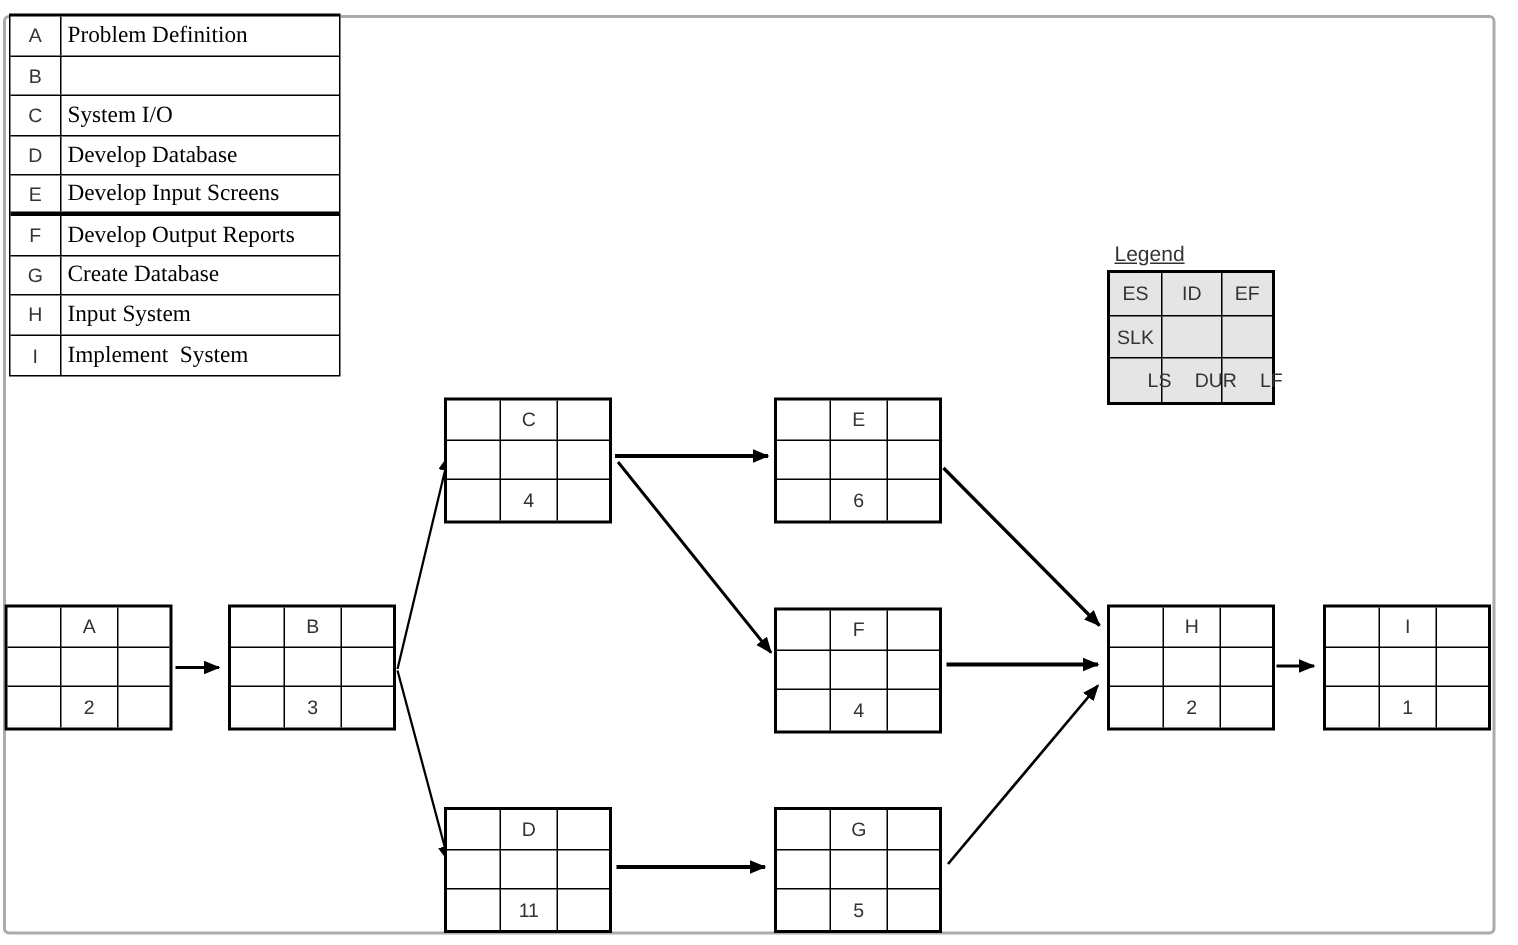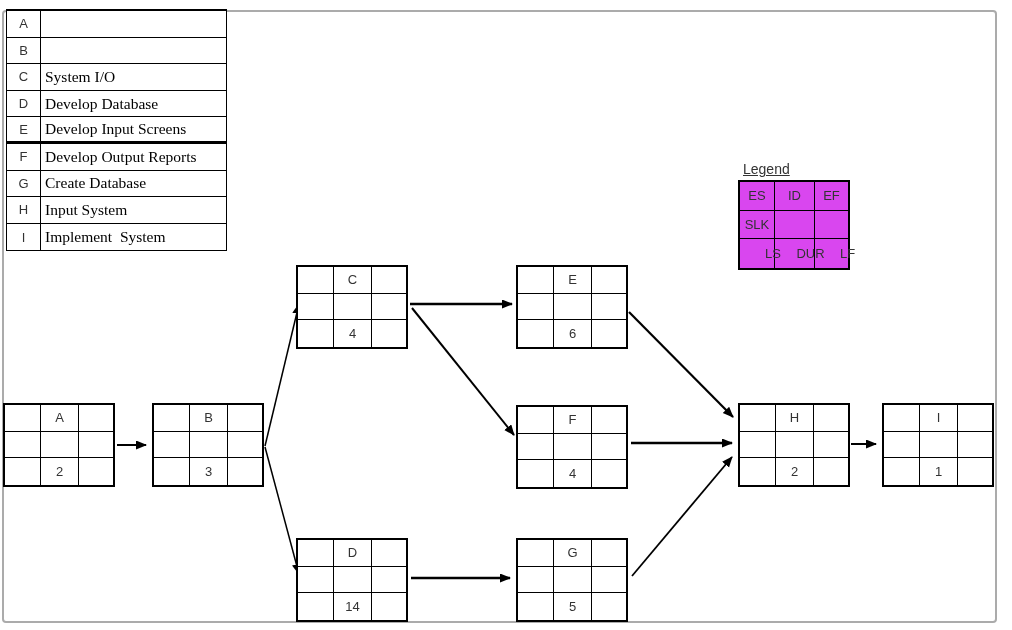--- a/index.html
+++ b/index.html
@@ -34,21 +34,21 @@
   }
   
   #legend-title {
     position: absolute; left: 743px; top: 161px;
     font-size: 14px; color: #333; text-decoration: underline;
   }
   #legend-table {
     position: absolute; left: 738px; top: 180px; width: 112px; height: 90px;
     display: grid; grid-template-columns: 35px 40px 33px;
     grid-template-rows: 1fr 1fr 1fr;
-    border: 2px solid #000; box-sizing: border-box; background: #d946ef;
+    border: 2px solid #000; box-sizing: border-box; background: #e5e5e5;
   }
   .lcell {
     border-right: 1px solid #000; border-bottom: 1px solid #000;
     display: flex; align-items: center; justify-content: center;
     font-size: 13px; color: #333;
   }
   .lcell:nth-child(3n) { border-right: none; }
   .lcell:nth-child(n+7) { border-bottom: none; margin-left: 32px; }
   
   .node {
@@ -86,20 +86,21 @@
       <line x1="411" y1="578" x2="510" y2="578" stroke="#000000" stroke-width="2.6" marker-end="url(#arrowhead)"></line>
       <line x1="629" y1="312" x2="733" y2="417" stroke="#000000" stroke-width="2.2" marker-end="url(#arrowhead)"></line>
       <line x1="631" y1="443" x2="732" y2="443" stroke="#000000" stroke-width="2.6" marker-end="url(#arrowhead)"></line>
       <line x1="632" y1="576" x2="732" y2="457" stroke="#000000" stroke-width="1.8" marker-end="url(#arrowhead)"></line>
       <line x1="851" y1="444" x2="876" y2="444" stroke="#000000" stroke-width="2" marker-end="url(#arrowhead)"></line>
     </svg>
 
   <div id="task-table">
       <div class="task-row">
         <div class="task-id">A</div>
+        <div class="task-name">Problem Definition</div>
       </div>
       <div class="task-row">
         <div class="task-id">B</div>
       </div>
       <div class="task-row">
         <div class="task-id">C</div>
         <div class="task-name">System I/O</div>
       </div>
       <div class="task-row">
         <div class="task-id">D</div>
@@ -175,21 +176,21 @@
         <div class="ncell"></div>
       </div>
       <div class="node" style="left: 296px; top: 538px;">
         <div class="ncell"></div>
         <div class="ncell">D</div>
         <div class="ncell"></div>
         <div class="ncell"></div>
         <div class="ncell"></div>
         <div class="ncell"></div>
         <div class="ncell"></div>
-        <div class="ncell">14</div>
+        <div class="ncell">11</div>
         <div class="ncell"></div>
       </div>
       <div class="node" style="left: 516px; top: 265px;">
         <div class="ncell"></div>
         <div class="ncell">E</div>
         <div class="ncell"></div>
         <div class="ncell"></div>
         <div class="ncell"></div>
         <div class="ncell"></div>
         <div class="ncell"></div>

